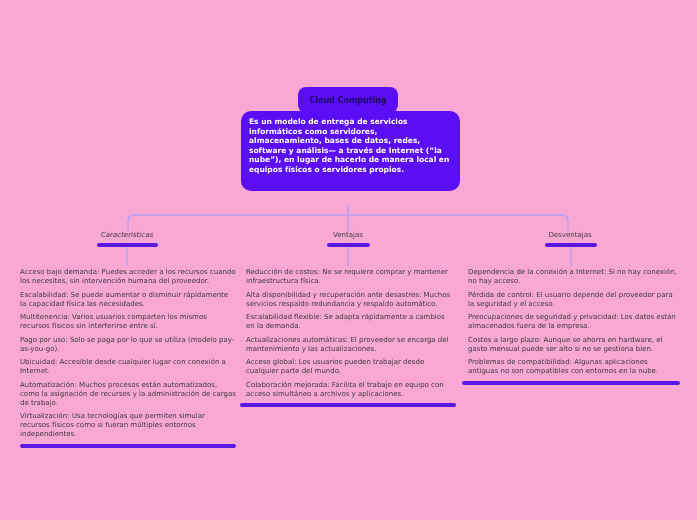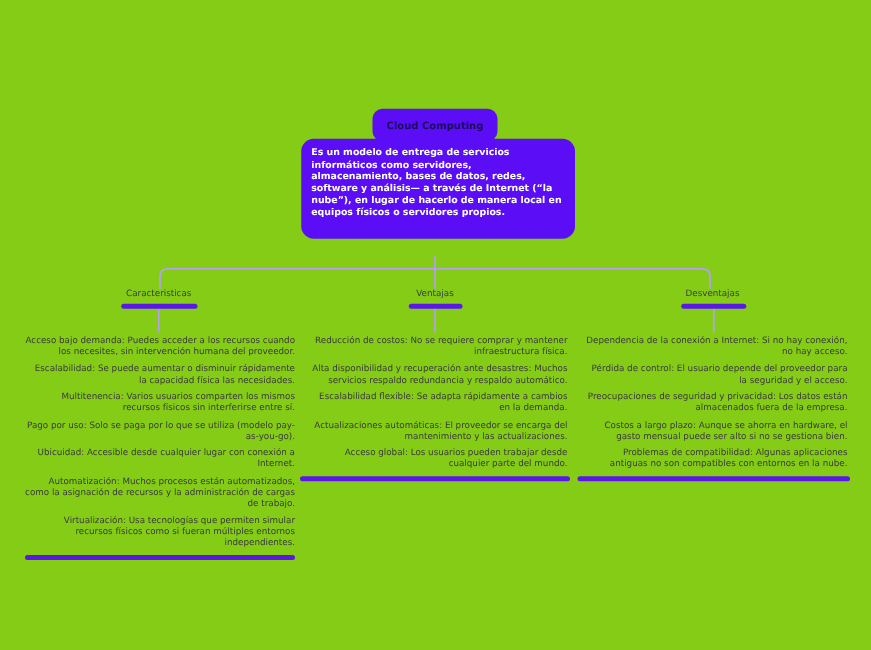--- a/index.html
+++ b/index.html
@@ -1,57 +1,57 @@
 <!DOCTYPE html>
 <html><head>
 <meta charset="utf-8">
 <style>
   html,body{margin:0;padding:0;background:#fdfdfe;}
   .canvas{
     position:relative;width:697px;height:520px;overflow:hidden;
     font-family:"DejaVu Sans","Liberation Sans",sans-serif;
-    background:#84cc16;
+    background:#f9a8d4;
   }
   svg.wires{position:absolute;left:0;top:0;pointer-events:none;}
   .node{
     position:absolute;background:var(--node-fill,#5b0ef5);
     color:#fff;box-sizing:border-box;
   }
   .node.root{
     left:298px;top:87px;width:100px;height:26px;border-radius:8px;
     display:flex;align-items:center;justify-content:center;
     font-weight:bold;font-size:8px;color:var(--root-text,#1a0b5e);
   }
   .node.desc{
     left:241px;top:111px;width:219px;height:80px;border-radius:10px;
     padding:6px 8px;font-weight:bold;font-size:7.5px;line-height:9.5px;
     color:#fff;
   }
   .branch-label{
     position:absolute;top:231px;width:120px;text-align:center;
     font-size:7px;color:#3c3c3c;
   }
-  .label-c{left:67px;}
+  .label-c{left:67px;font-style:italic;}
   .label-v{left:288px;}
   .label-d{left:510px;}
   .bar{
     position:absolute;height:4px;border-radius:2px;
     background:var(--bar,#5a17e8);
   }
   .bar-c{left:97px;top:243px;width:61px;}
   .bar-v{left:327px;top:243px;width:43px;}
   .bar-d{left:545px;top:243px;width:52px;}
   .col{
     position:absolute;top:268px;font-size:7px;line-height:9px;
     color:#3a3a3a;
   }
   .col-1{left:20px;width:216px;}
   .col-2{left:246px;width:208px;}
   .col-3{left:468px;width:210px;}
-  .col p.item{margin:0 0 4.5px 0;text-align:right;}
+  .col p.item{margin:0 0 4.5px 0;}
   .col .endbar{
     height:4px;border-radius:2px;background:var(--bar,#5a17e8);
     margin-top:1px;
   }
   .col-2 .endbar,.col-3 .endbar{margin-left:-6px;width:calc(100% + 8px);}
 </style>
 </head>
 <body>
 
 <div class="canvas" style="--node-fill: #5b0ef5; --root-text: #1a0b5e; --bar: #5a17e8;">
@@ -104,20 +104,21 @@
     <div class="endbar"></div>
   </div>
 
   <div class="col col-2">
     <div>
         <p class="item">Reducción de costos: No se requiere comprar y mantener infraestructura física.</p>
         <p class="item">Alta disponibilidad y recuperación ante desastres: Muchos servicios respaldo redundancia y respaldo automático.</p>
         <p class="item">Escalabilidad flexible: Se adapta rápidamente a cambios en la demanda.</p>
         <p class="item">Actualizaciones automáticas: El proveedor se encarga del mantenimiento y las actualizaciones.</p>
         <p class="item">Acceso global: Los usuarios pueden trabajar desde cualquier parte del mundo.</p>
+        <p class="item">Colaboración mejorada: Facilita el trabajo en equipo con acceso simultáneo a archivos y aplicaciones.</p>
       </div>
     <div class="endbar"></div>
   </div>
 
   <div class="col col-3">
     <div>
         <p class="item">Dependencia de la conexión a Internet: Si no hay conexión, no hay acceso.</p>
         <p class="item">Pérdida de control: El usuario depende del proveedor para la seguridad y el acceso.</p>
         <p class="item">Preocupaciones de seguridad y privacidad: Los datos están almacenados fuera de la empresa.</p>
         <p class="item">Costos a largo plazo: Aunque se ahorra en hardware, el gasto mensual puede ser alto si no se gestiona bien.</p>

